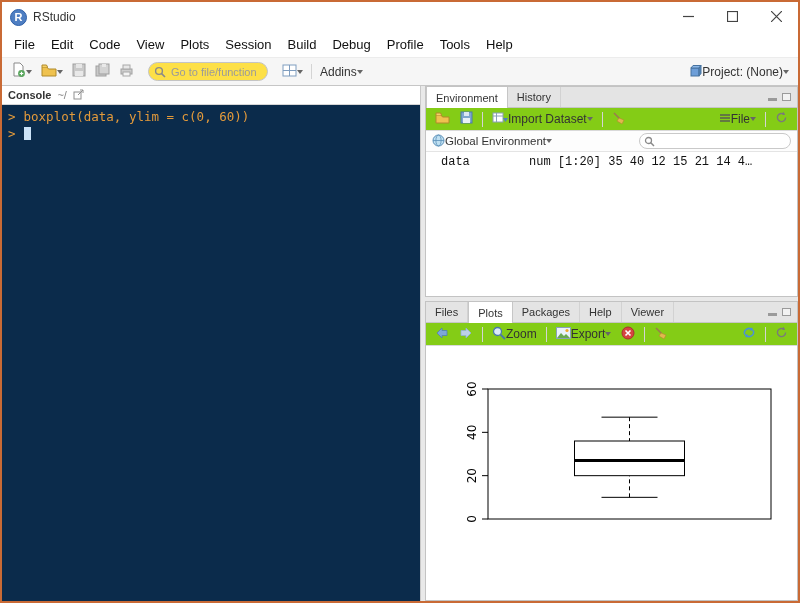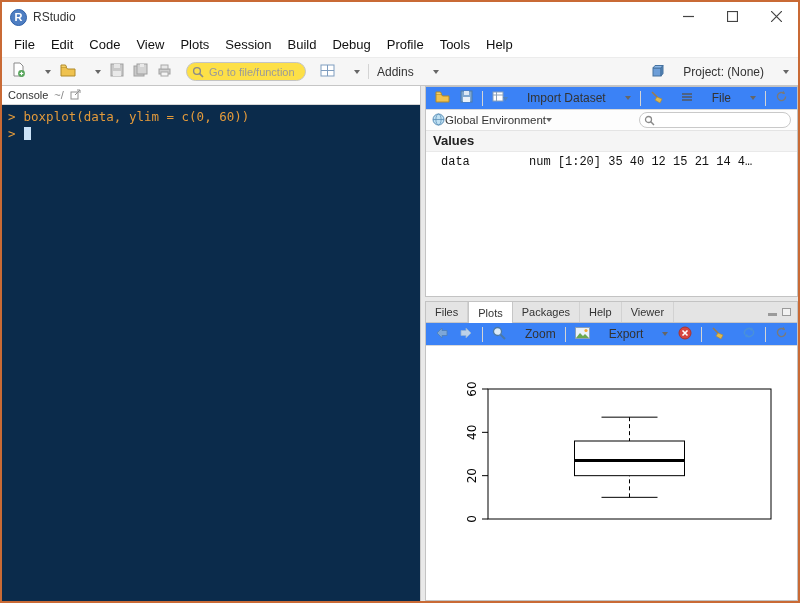--- a/index.html
+++ b/index.html
@@ -15,56 +15,56 @@
   .win-controls{margin-left:auto;display:flex;height:100%}
   .win-btn{width:44px;height:100%;display:flex;align-items:center;justify-content:center}
 
   
   .menubar{flex:0 0 25px;display:flex;align-items:center;padding-left:4px;background:#fff}
   .menu-item{padding:3px 8px;font-size:13px;color:#111;cursor:default}
 
   
   .toolbar{flex:0 0 29px;display:flex;align-items:center;background:#f6f6f6;border-top:1px solid #ececec;
            border-bottom:1px solid #c6c6c6;padding:0 6px;gap:3px}
-  .tbtn{display:flex;align-items:center;gap:19px;padding:2px 3px;border-radius:2px;font-size:12px;color:#333}
+  .tbtn{display:flex;align-items:center;gap:0;padding:2px 3px;border-radius:2px;font-size:12px;color:#333}
   .caret{width:0;height:0;border-left:3px solid transparent;border-right:3px solid transparent;border-top:4px solid #666;display:inline-block}
   .vdiv{width:1px;height:15px;background:#d4d4d4;margin:0 2px}
   .goto-box{position:relative;margin:0 8px}
   .goto-input{width:120px;height:19px;border:1px solid #c4c4c4;border-radius:10px;padding:0 6px 0 22px;
               font-size:11px;color:#555;background:#fde047;outline:none}
   .goto-input::placeholder{color:#9a9a9a}
   .goto-mag{position:absolute;left:6px;top:4px}
   .spacer{flex:1}
 
   
   .main{flex:1;display:flex;background:#e9e9e9;min-height:0}
   .console-pane{width:419px;display:flex;flex-direction:column;background:#fff;border-right:1px solid #c9c9c9;min-height:0}
   .console-header{flex:0 0 19px;display:flex;align-items:center;gap:6px;padding:0 6px;background:#fff;border-bottom:1px solid #d6d6d6}
-  .console-title{font-size:11px;font-weight:normal;color:#333}
+  .console-title{font-size:11px;font-weight:bold;color:#333}
   .console-path{font-size:11px;color:#888}
   .console-body{flex:1;background:#0b2b4b;padding:3px 6px;font-family:"DejaVu Sans Mono",monospace;
                 font-size:12.5px;line-height:17px;color:#e39a3b;overflow:hidden}
   .console-line{white-space:pre}
   .prompt{margin-right:8px}
   .cursor{display:inline-block;width:7px;height:13px;background:#cbe2f7;vertical-align:-2px}
 
   .right-col{flex:1;display:flex;flex-direction:column;min-width:0;padding-left:4px;background:#e9e9e9}
   .pane{background:#fff;border:1px solid #c3c3c3;display:flex;flex-direction:column;min-height:0}
   .env-pane{flex:0 0 211px}
   .gutter-h{flex:0 0 4px}
   .plots-pane{flex:1}
 
   .tabstrip{flex:0 0 21px;display:flex;align-items:stretch;background:#e4e4e4;border-bottom:1px solid #c6c6c6}
   .tab{font-size:11px;color:#333;padding:0 9px;display:flex;align-items:center;border-right:1px solid #d2d2d2;cursor:default}
   .tab.active{background:#fff;margin-bottom:-1px;border-right:1px solid #c6c6c6;border-left:1px solid #c6c6c6}
   .pane-corner{margin-left:auto;display:flex;gap:5px;padding:0 6px;align-items:center}
   .mini-bar{width:9px;height:3px;background:#9a9a9a;margin-top:5px}
   .mini-box{width:9px;height:8px;border:1px solid #9a9a9a;background:#f2f2f2}
 
-  .pane-toolbar{flex:0 0 23px;display:flex;align-items:center;gap:4px;padding:0 6px;background:#3b82f6;
+  .pane-toolbar{flex:0 0 23px;display:flex;align-items:center;gap:4px;padding:0 6px;background:#84cc16;
                 border-bottom:1px solid #d9d9d9;font-size:11.5px;color:#333}
   .scope-row{flex:0 0 21px;display:flex;align-items:center;gap:0;padding:0 6px;background:#fdfdfd;
              border-bottom:1px solid #e4e4e4;font-size:11.5px;color:#333}
   .search-box{margin-left:auto;position:relative}
   .search-input{width:152px;height:16px;border:1px solid #c9c9c9;border-radius:9px;padding:0 6px 0 18px;font-size:11px;outline:none}
   .search-mag{position:absolute;left:5px;top:3px}
 
   .values-header{font-weight:bold;font-size:13px;padding:2px 7px 3px;background:#f5f5f5;border-bottom:1px solid #e9e9e9}
   .env-row{display:flex;font-family:Liberation Mono, monospace;font-size:12px;padding:3px 6px 3px 15px;color:#111}
   .env-name{width:88px}
@@ -195,20 +195,28 @@
       </div>
       <div class="console-body">
         <div class="console-line"><span class="prompt">&gt;</span><span>boxplot(data, ylim = c(0, 60))</span></div>
         <div class="console-line"><span class="prompt">&gt;</span><span></span><span class="cursor"></span></div>
       </div>
     </div>
 
     <div class="right-col">
 
       <div class="pane env-pane">
+        <div class="tabstrip">
+          <div class="tab active">Environment</div>
+          <div class="tab">History</div>
+          <div class="pane-corner">
+            <span class="mini-bar"></span>
+            <span class="mini-box"></span>
+          </div>
+        </div>
         <div class="pane-toolbar">
           <div class="tbtn">
             <span><svg width="15" height="13">
                   <path d="M1 4h5l1.5 2H14v6H1z" fill="#efc24f" stroke="#b08a2a"></path>
                   <path d="M1 4V2h4.5l1 2" fill="#f4d06a" stroke="#b08a2a"></path>
                 </svg></span>
           </div>
           <div class="tbtn">
             <span><svg width="13" height="13">
                   <rect x="1" y="1" width="11" height="11" fill="#7fa7cf" stroke="#4d7aa8"></rect>
@@ -261,21 +269,20 @@
           <span>Global Environment</span>
           <span class="caret"></span>
           <div class="search-box">
             <span class="search-mag"><svg width="11" height="11">
                   <circle cx="4.5" cy="4.5" r="3" fill="none" stroke="#8a8a8a" stroke-width="1.3"></circle>
                   <line x1="6.8" y1="6.8" x2="10" y2="10" stroke="#8a8a8a" stroke-width="1.5"></line>
                 </svg></span>
             <input class="search-input" style="">
           </div>
         </div>
-        <div class="values-header">Values</div>
         <div class="env-row">
           <span class="env-name">data</span>
           <span class="env-value">num [1:20] 35 40 12 15 21 14 4…</span>
         </div>
         <div class="env-rest"></div>
       </div>
 
       <div class="gutter-h"></div>
 
       <div class="pane plots-pane">

